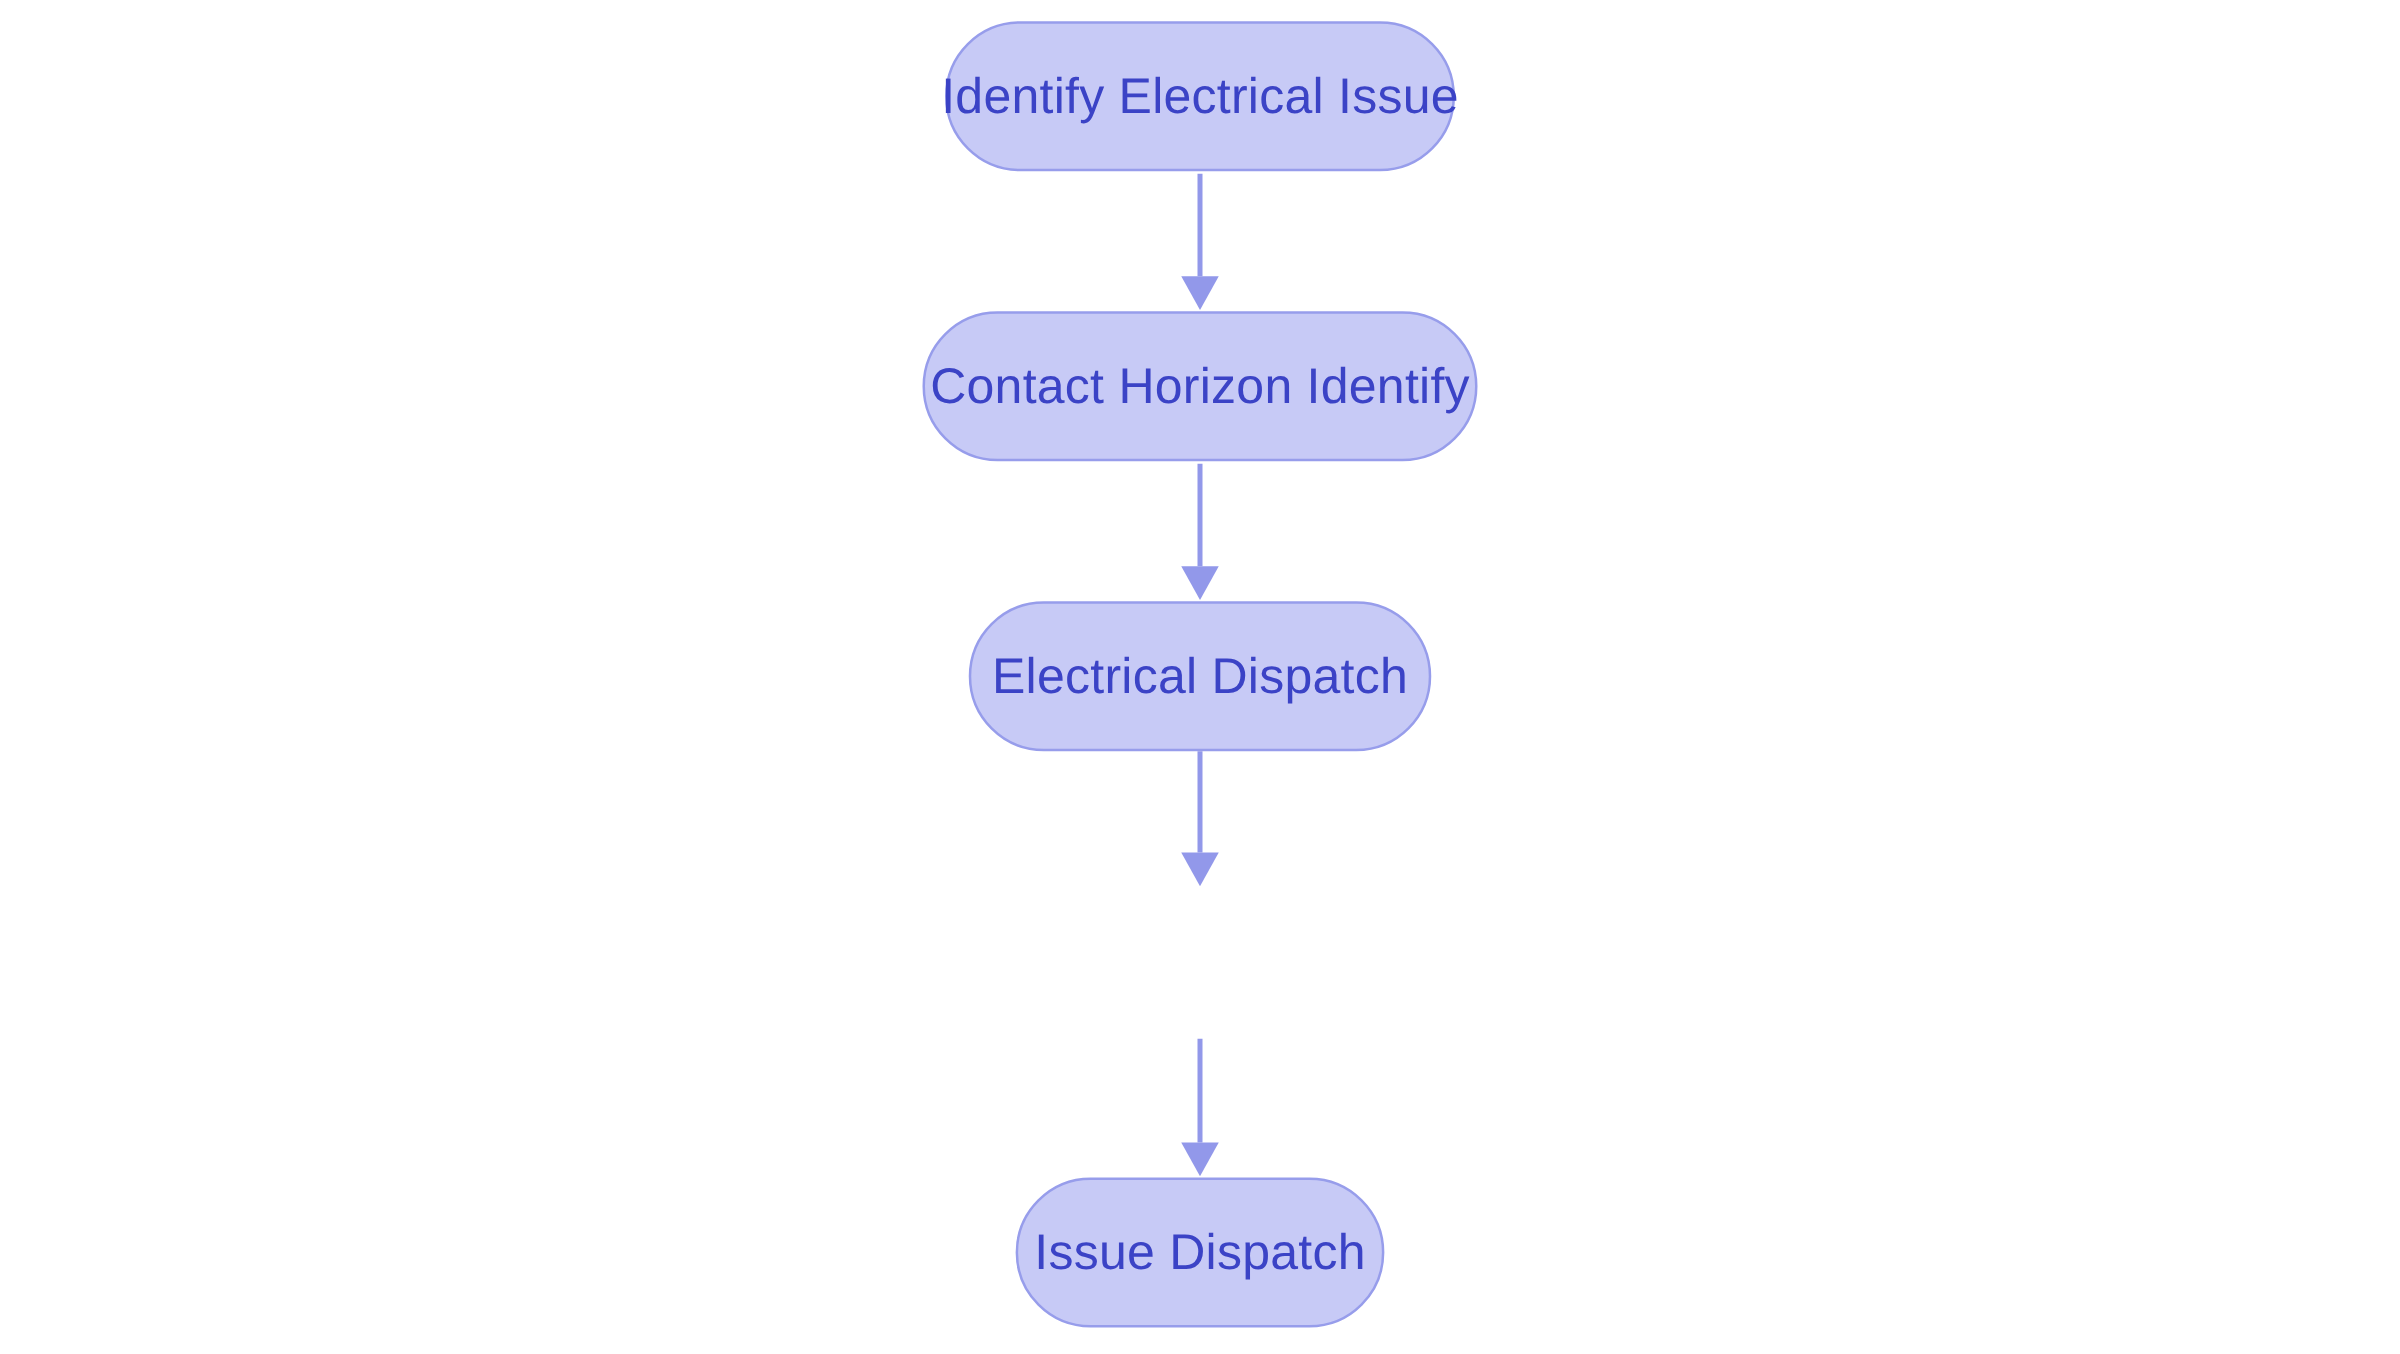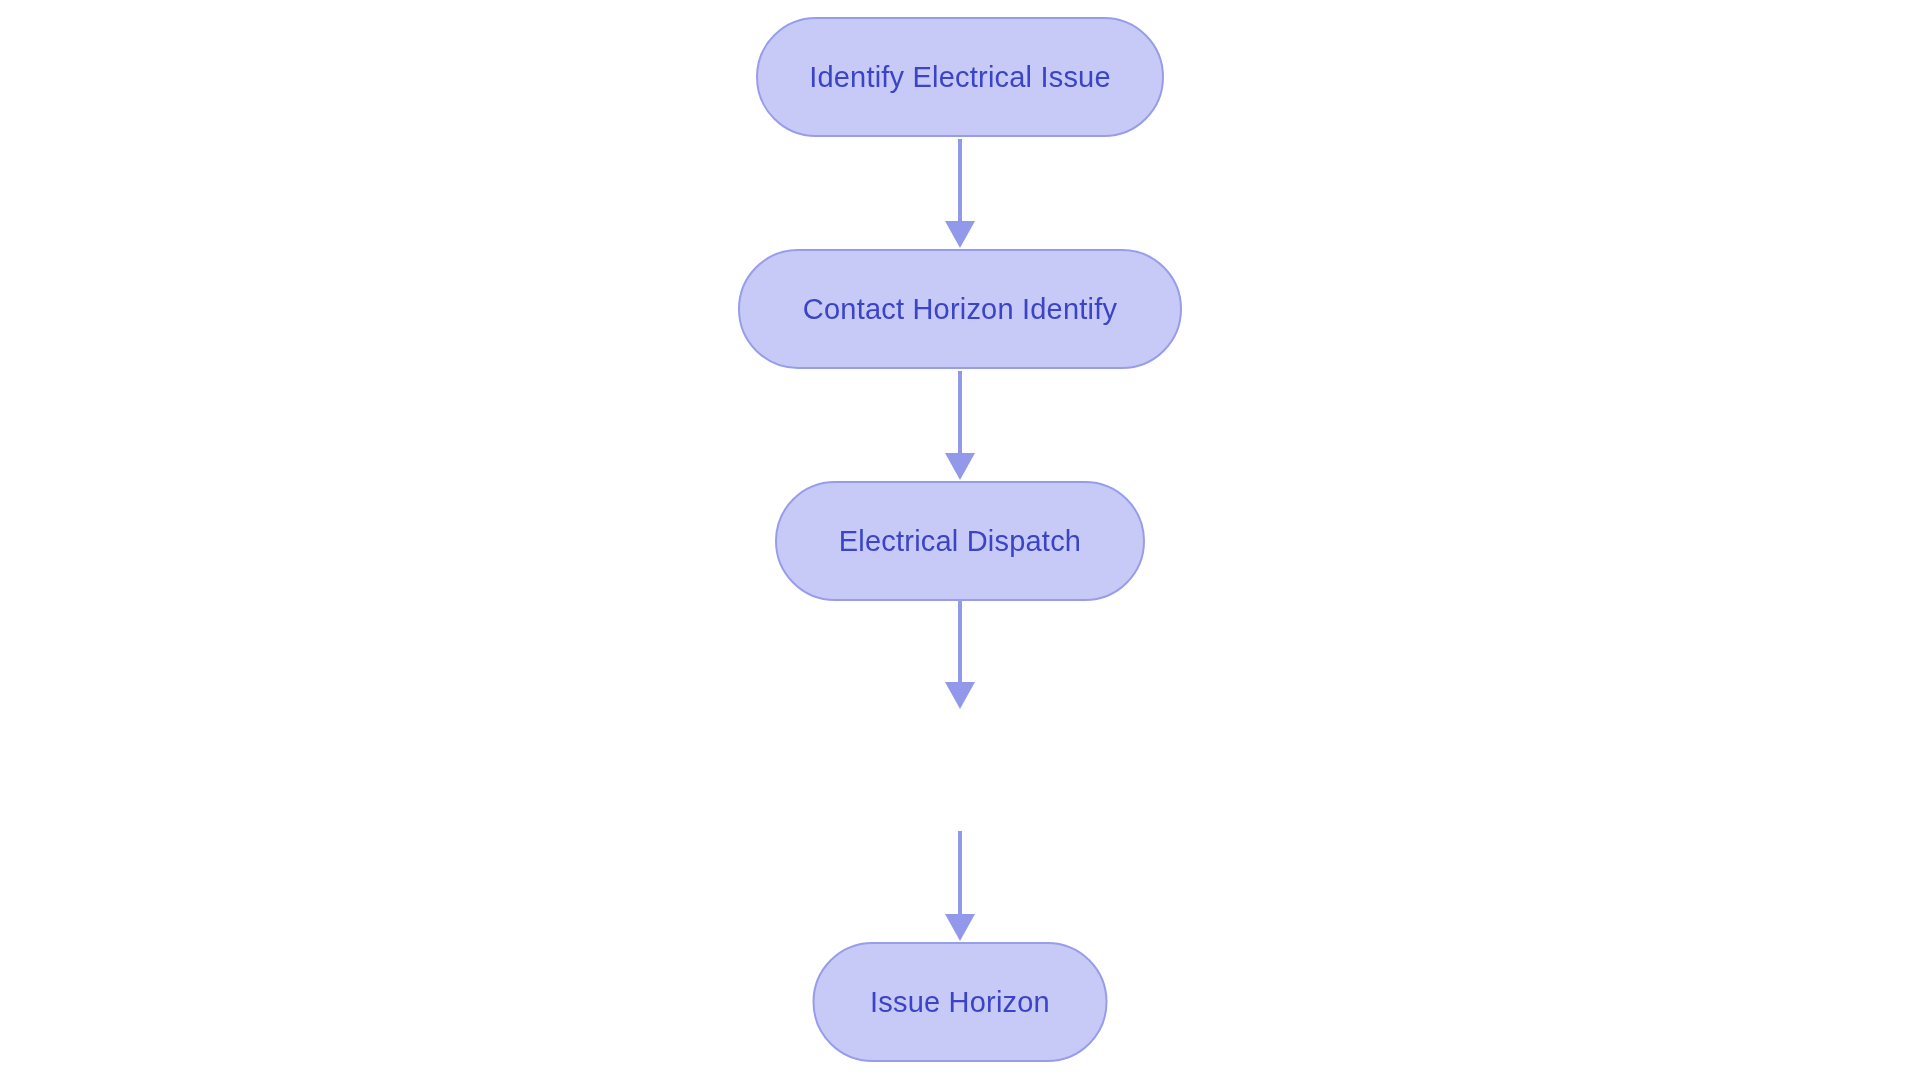--- a/index.html
+++ b/index.html
@@ -23,21 +23,21 @@
     border-radius: 60px;
     background: var(--node-fill, #c7caf6);
     border: 2px solid var(--node-border, #979deb);
     box-sizing: border-box;
     display: flex;
     align-items: center;
     justify-content: center;
   }
   .node-label {
     color: var(--node-text, #3b43c6);
-    font-size: 29px;
+    font-size: 40px;
     line-height: 1;
     white-space: nowrap;
     letter-spacing: 0.2px;
   }
   .node-1 { top: 17px;  width: 408px; }
   .node-2 { top: 249px; width: 444px; }
   .node-3 { top: 481px; width: 370px; }
   .node-4 { top: 710px; width: 315px; }
   .node-5 { top: 942px; width: 295px; }
 
@@ -99,16 +99,16 @@
     <div class="connector-head"></div>
   </div>
 
 
   <div class="connector connector-4">
     <div class="connector-line"></div>
     <div class="connector-head"></div>
   </div>
 
   <div class="node node-5">
-    <span class="node-label">Issue Horizon</span>
+    <span class="node-label">Issue Dispatch</span>
   </div>
 
 </div>
 
 </body></html>

